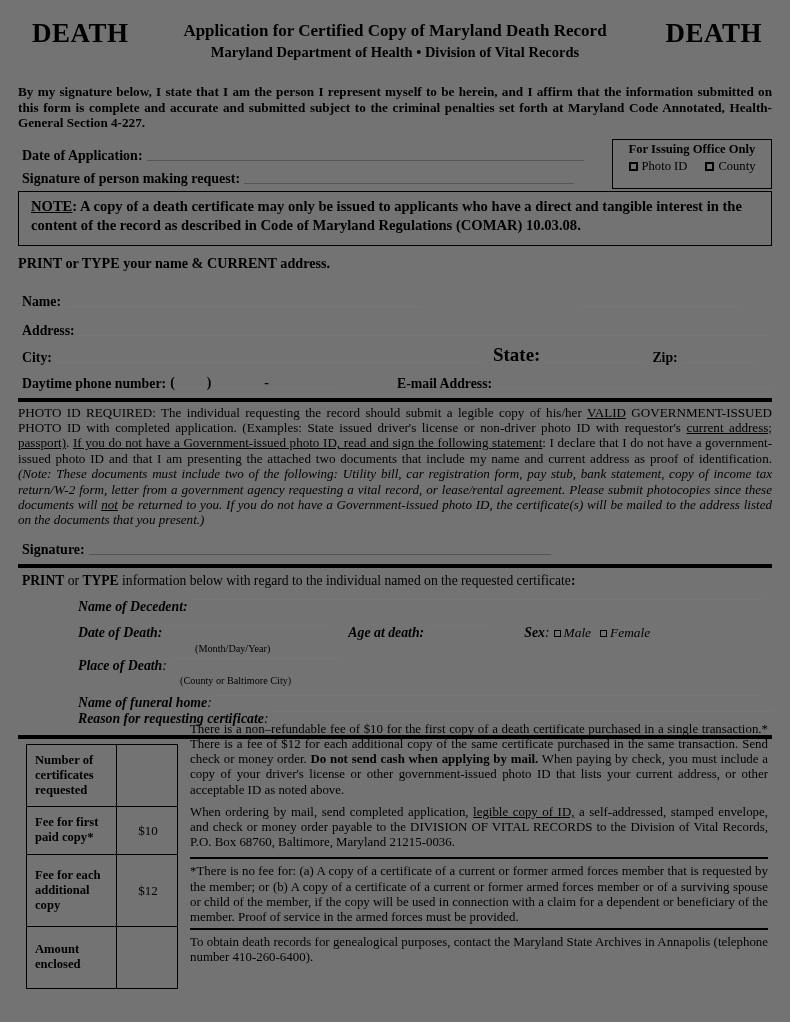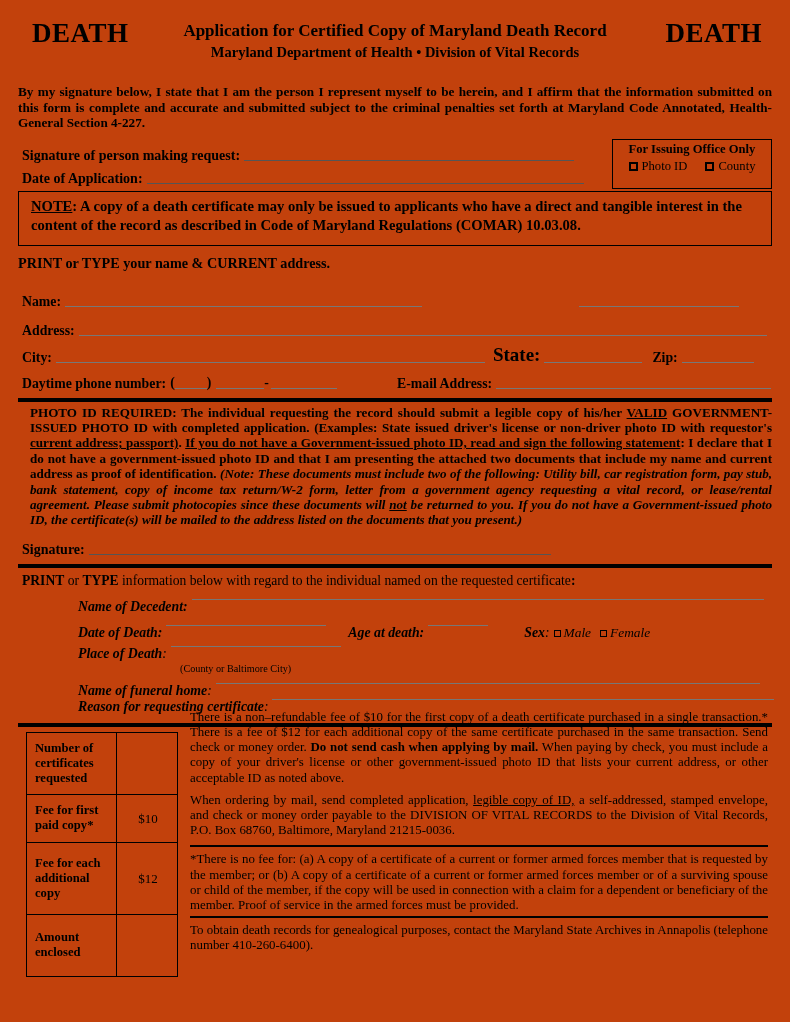--- a/index.html
+++ b/index.html
@@ -8,21 +8,21 @@
     background: #ffffff;
   }
   body {
     font-family: "Liberation Serif", serif;
     color: #000000;
   }
   #page {
     position: relative;
     width: 790px;
     height: 1022px;
-    background: #c2410c;
+    background: #737373;
     overflow: hidden;
     box-sizing: border-box;
     padding: 0 18px;
   }
 
   
   .hdr {
     position: relative;
     height: 60px;
     margin-top: 18px;
@@ -172,25 +172,24 @@
 
   
   .hr-heavy {
     border: 0;
     border-top: 4px solid #000;
     margin: 6px 0 3px;
   }
 
   
   .photoid {
-    font-weight: bold;
+    font-weight: normal;
     font-size: 13.1px;
     line-height: 15.4px;
     text-align: justify;
-    margin-left: 12px;
   }
   .photoid u { text-decoration: underline; }
   .photoid i { font-style: italic; }
 
   
   .dec-head {
     font-size: 13.6px;
     margin-top: 5px;
     padding-left: 4px;
   }
@@ -284,27 +283,27 @@
     <div class="death-word death-right">DEATH</div>
     <div class="hdr-title">Application for Certified Copy of Maryland Death Record</div>
     <div class="hdr-sub">Maryland Department of Health • Division of Vital Records</div>
   </div>
 
   <div class="attest">By my signature below, I state that I am the person I represent myself to be herein, and I affirm that the information submitted on this form is complete and accurate and submitted subject to the criminal penalties set forth at Maryland Code Annotated, Health-General Section 4-227.</div>
 
   <div class="sig-block">
 
     <div class="sig-row">
+      <span class="sig-lbl indent">Date of Application:</span>
+      <span class="rule" style="width:437px"></span>
+    </div>
+
+    <div class="sig-row">
       <span class="sig-lbl indent">Signature of person making request:</span>
       <span class="rule" style="width:330px"></span>
-    </div>
-
-    <div class="sig-row">
-      <span class="sig-lbl indent">Date of Application:</span>
-      <span class="rule" style="width:437px"></span>
     </div>
 
     <div class="issuing-box">
       <div class="issuing-title">For Issuing Office Only</div>
       <div class="issuing-opts">
         <span>
           <span class="cb-bold"></span><span>Photo ID</span>
         </span>
         <span>
           <span class="cb-bold"></span><span>County</span>
@@ -378,20 +377,24 @@
   <div class="dec-row">
     <span class="dec-lbl">Date of Death:</span>
     <span class="rule rule-thin" style="width:160px"></span>
     <span class="dec-lbl" style="padding-left:22px"><span>Age at death</span><span>:</span></span>
     <span class="rule rule-thin" style="width:60px"></span>
     <span class="dec-lbl" style="padding-left:36px"><span>Sex</span><span style="font-weight:normal">:</span></span>
     <span style="font-size:13.4px;margin-bottom:1px"><span class="cb-thin"></span><span>Male</span></span>
     <span style="font-size:13.4px;margin-bottom:1px;padding-left:9px"><span class="cb-thin"></span><span>Female</span></span>
   </div>
 
+  <div class="subnote-row" style="margin-top:1px">
+    <span style="width:117px"></span>
+    <span class="sub-note">(Month/Day/Year)</span>
+  </div>
 
   <div class="dec-row" style="margin-top:4px">
     <span class="dec-lbl"><span>Place of Death</span><span style="font-weight:normal">:</span></span>
     <span class="rule rule-thin" style="width:170px"></span>
   </div>
 
   <div class="subnote-row" style="margin-top:1px">
     <span style="width:102px"></span>
     <span class="sub-note">(County or Baltimore City)</span>
   </div>

